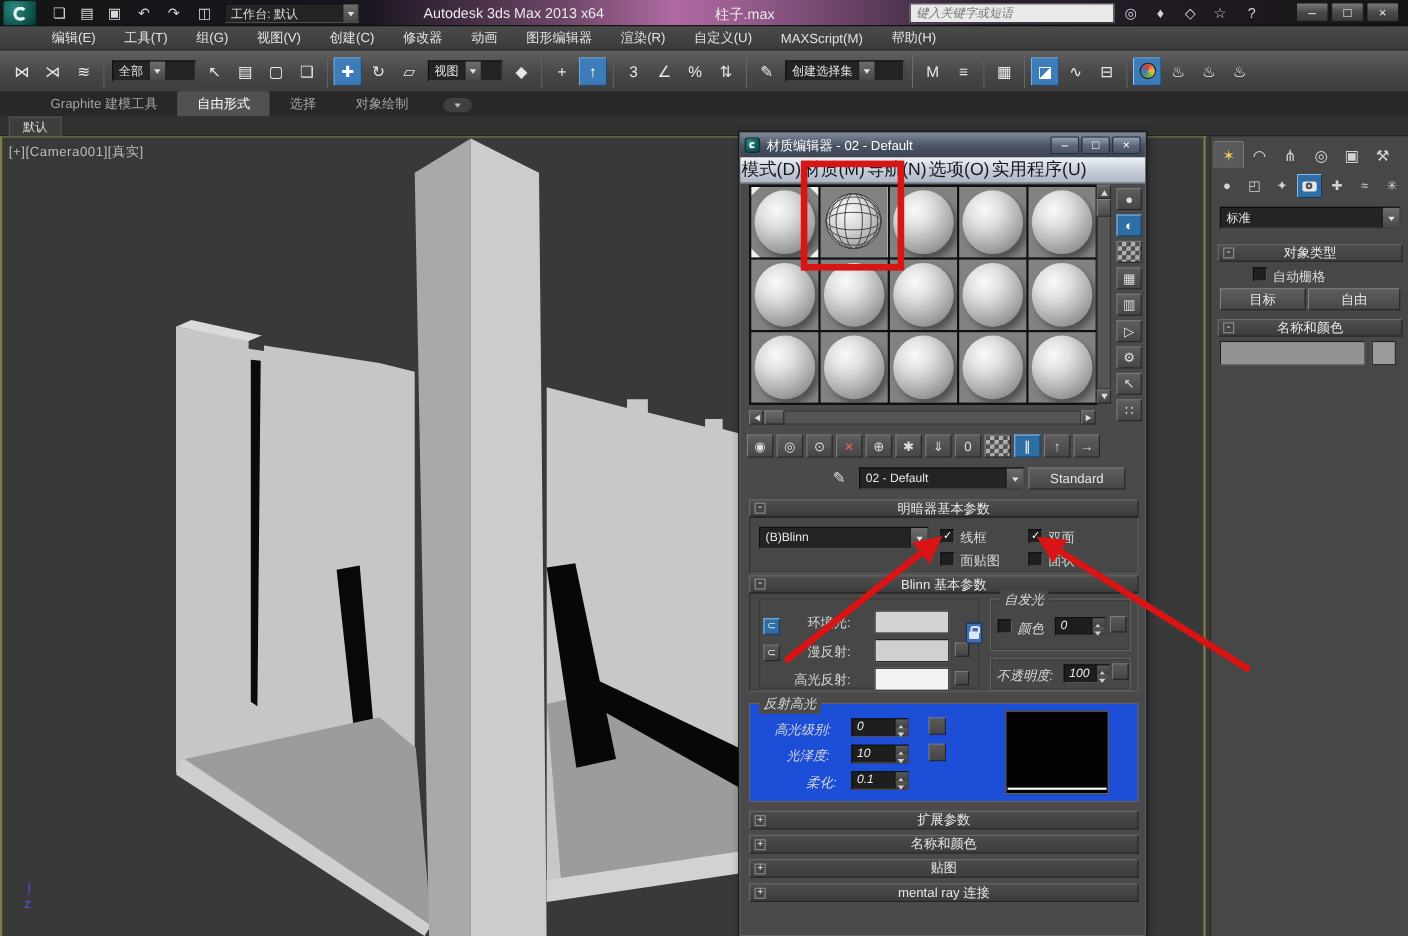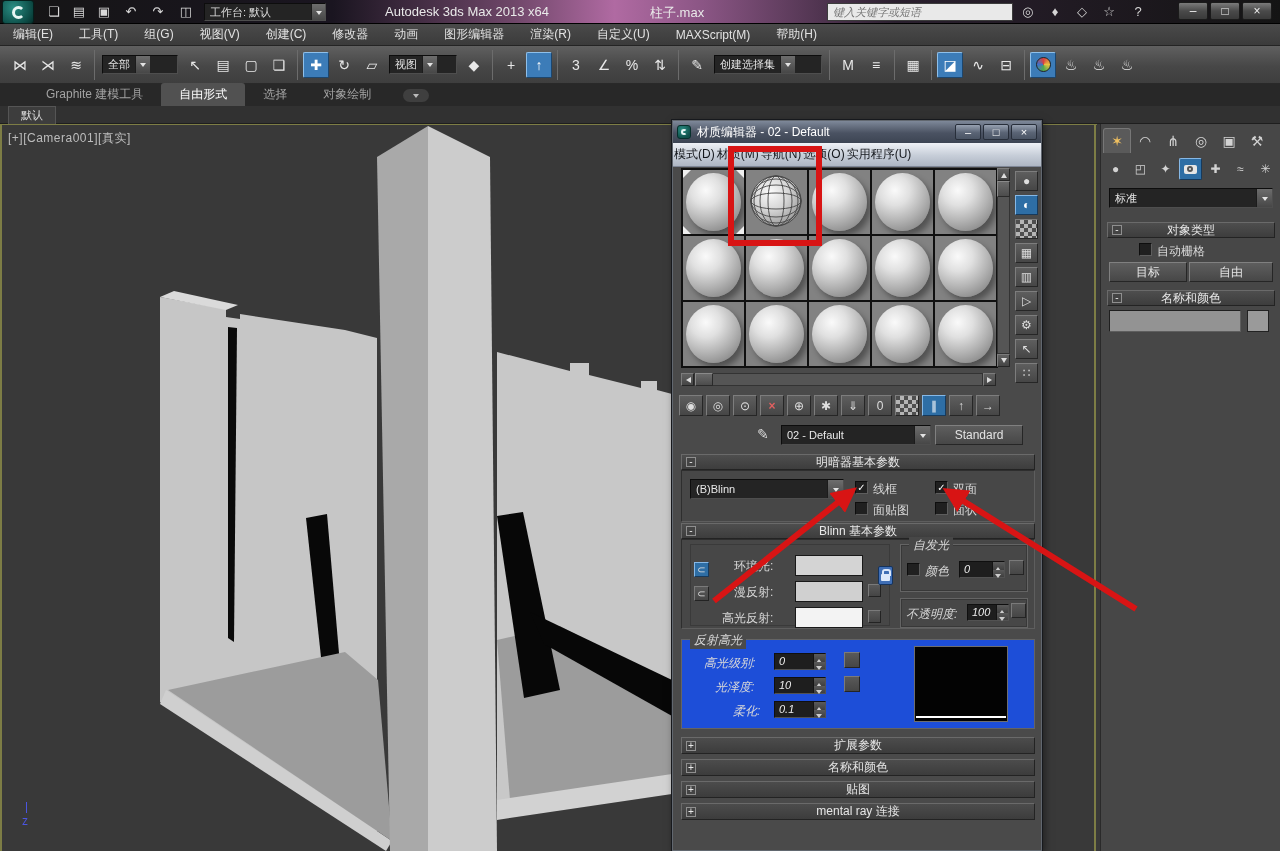--- a/index.html
+++ b/index.html
@@ -17,21 +17,21 @@
 .tbdd{position:absolute;top:3px;height:18px;background:#242424;border:1px solid;border-color:#0d0d0d #4e4e4e #4e4e4e #0d0d0d;color:#dcdcdc;font-size:11px;display:flex;align-items:center;}
 .tbdd .txt{flex:1;padding:0 5px;white-space:nowrap;overflow:hidden;}
 .tbdd .darr{width:14px;height:100%;background:linear-gradient(#6d6d6d,#474747);border-left:1px solid #1c1c1c;display:flex;align-items:center;justify-content:center;}
 .darr:after{content:"";border:3px solid transparent;border-top:4px solid #e3e3e3;margin-top:4px;}
 #apptitle{position:absolute;left:385px;top:4px;color:#e9e9e9;font-size:13px;}
 #doctitle{position:absolute;left:650px;top:4px;color:#e9e9e9;font-size:13px;}
 #searchbox{position:absolute;left:827px;top:3px;width:186px;height:18px;background:#e9e9e9;border:1px solid #3c3c3c;font-size:11px;font-style:italic;color:#666;padding:0 5px;}
 .sricon{position:absolute;top:3px;width:24px;height:18px;text-align:center;line-height:17px;font-size:13px;color:#d5d5d5;}
 .winbtn{position:absolute;top:2px;width:30px;height:18px;background:linear-gradient(#7b7b7b,#4a4a4a 50%,#3a3a3a);border:1px solid #1b1b1b;border-radius:2px;color:#f0f0f0;text-align:center;line-height:16px;font-size:12px;}
 
-#menubar{position:absolute;left:0;top:24px;width:1280px;height:22px;background:linear-gradient(#4a4a4a,#3b3b3b);border-bottom:1px solid #242424;display:flex;align-items:center;}
+#menubar{position:absolute;left:0;top:24px;width:1280px;height:22px;background:linear-gradient(#4a4a4a,#3b3b3b);border-bottom:1px solid #242424;display:flex;align-items:center;padding-left:34px;}
 #menubar span{padding:0 13px;color:#e2e2e2;font-size:12px;white-space:nowrap;}
 
 #maintb{position:absolute;left:0;top:46px;width:1280px;height:38px;background:linear-gradient(#606060,#474747 55%,#3e3e3e);border-bottom:1px solid #292929;display:flex;align-items:center;padding-left:6px;}
 .ticon{width:26px;height:26px;margin:0 1px;display:flex;align-items:center;justify-content:center;font-size:14px;color:#e8e8e8;flex:0 0 auto;}
 .ticon.active{background:#3c7cb8;border:1px solid;border-color:#8fc0ea #1c466e #1c466e #8fc0ea;border-radius:2px;color:#fff;}
 .tsep{width:1px;height:30px;background:#2d2d2d;border-right:1px solid #6c6c6c;margin:0 4px;flex:0 0 auto;}
 .tdd{height:19px;display:flex;align-items:center;background:#242424;border:1px solid;border-color:#0d0d0d #4e4e4e #4e4e4e #0d0d0d;color:#e4e4e4;font-size:11px;margin:0 3px;flex:0 0 auto;}
 .tdd .txt{padding:0 5px;white-space:nowrap;}
 .tdd .darr{width:15px;height:100%;background:linear-gradient(#6d6d6d,#474747);border-left:1px solid #1c1c1c;display:flex;align-items:center;justify-content:center;}
 .rsicon{width:15px;height:15px;border-radius:50%;background:conic-gradient(#d84040,#e8c040,#50a850,#4070c8,#d84040);border:1px solid #222;}
@@ -50,21 +50,21 @@
 #zaxis{position:absolute;left:22px;top:690px;color:#4b55e0;font-size:12px;}
 #zaxis:before{content:"";position:absolute;left:4px;top:-12px;width:1px;height:11px;background:#4b55e0;}
 
 #dlg{position:absolute;left:672px;top:120px;width:370px;height:731px;background:#4a4a4a;border:1px solid #61676f;outline:1px solid #17191d;box-shadow:2px 3px 8px rgba(0,0,0,.5);}
 #dlgtitle{position:absolute;left:0;top:0;width:100%;height:22px;background:linear-gradient(#7e8899,#59637300 0),linear-gradient(#7e8899,#4a5262 55%,#3c4453);display:flex;align-items:center;padding:0 4px;}
 #dlgtitle .mlogo{width:14px;height:14px;border-radius:3px;background:radial-gradient(circle at 35% 30%,#2a8d83,#0e4f49 75%);border:1px solid #06302c;display:flex;align-items:center;justify-content:center;margin-right:6px;}
 #dlgtitle .mlogo i{width:6px;height:6px;border:2px solid #e8f6f4;border-right-color:transparent;border-radius:50%;display:block;}
 #dlgtitle .t{flex:1;color:#fff;font-size:12px;}
 .dwbtn{width:26px;height:16px;margin-left:2px;background:linear-gradient(#97a1b1,#5a6475 55%,#4a5464);border:1px solid #272e3a;border-radius:2px;color:#fff;text-align:center;line-height:14px;font-size:11px;}
 #dlgmenu{position:absolute;left:0;top:22px;width:100%;height:24px;background:linear-gradient(#eef1f6,#c6cdd8 55%,#aeb6c3);display:flex;align-items:center;border-bottom:1px solid #7e8696;}
-#dlgmenu span{padding:0 1px;color:#15181d;font-size:12px;white-space:nowrap;}
+#dlgmenu span{padding:0 1px;color:#15181d;font-size:16px;white-space:nowrap;}
 
 #slots{position:absolute;left:8px;top:47px;display:grid;grid-template-columns:repeat(5,61px);grid-auto-rows:64px;gap:2px;background:#101010;border:2px solid #101010;}
 .slot{position:relative;background:#828282;overflow:hidden;}
 .sph{position:absolute;left:3px;top:3px;right:3px;bottom:3px;border-radius:50%;
  background:radial-gradient(circle at 36% 30%,#fafafa 0%,#e0e0e0 28%,#b2b2b2 58%,#929292 78%,#888 100%);
  box-shadow:4px 5px 6px rgba(0,0,0,.38);}
 .slot.selected{box-shadow:inset 0 0 0 2px #f0f0f0;}
 .cn{position:absolute;width:0;height:0;}
 .cn.tl{top:0;left:0;border-top:8px solid #efefef;border-right:8px solid transparent;}
 .cn.tr{top:0;right:0;border-top:8px solid #efefef;border-left:8px solid transparent;}

